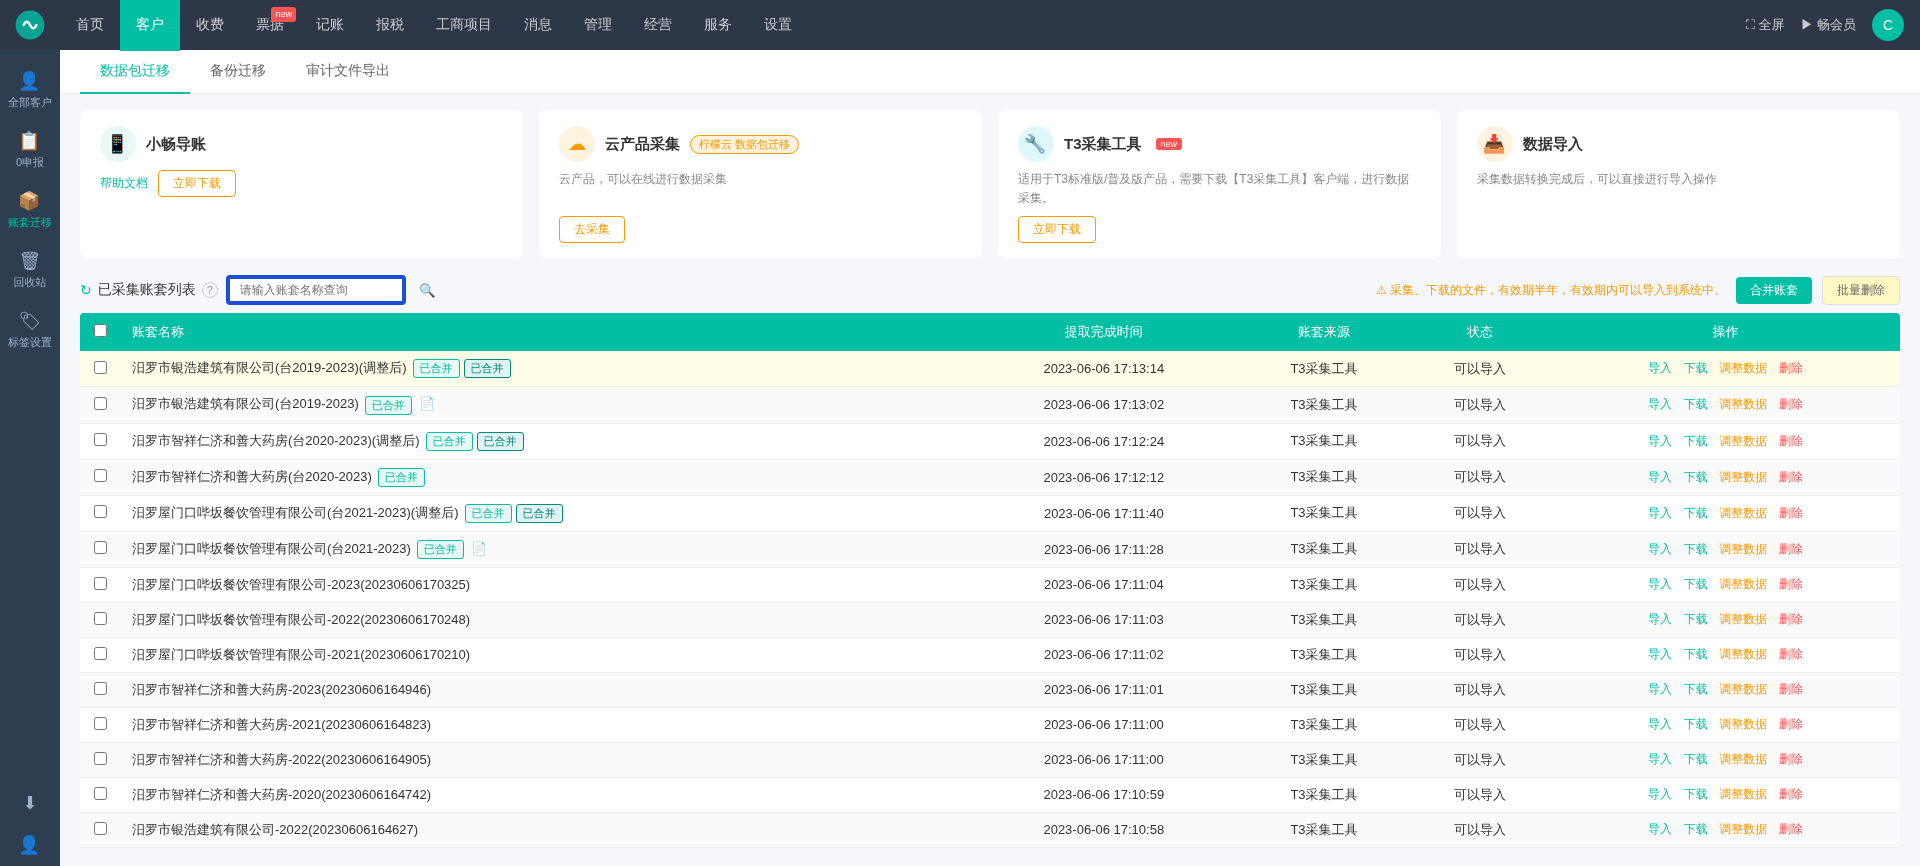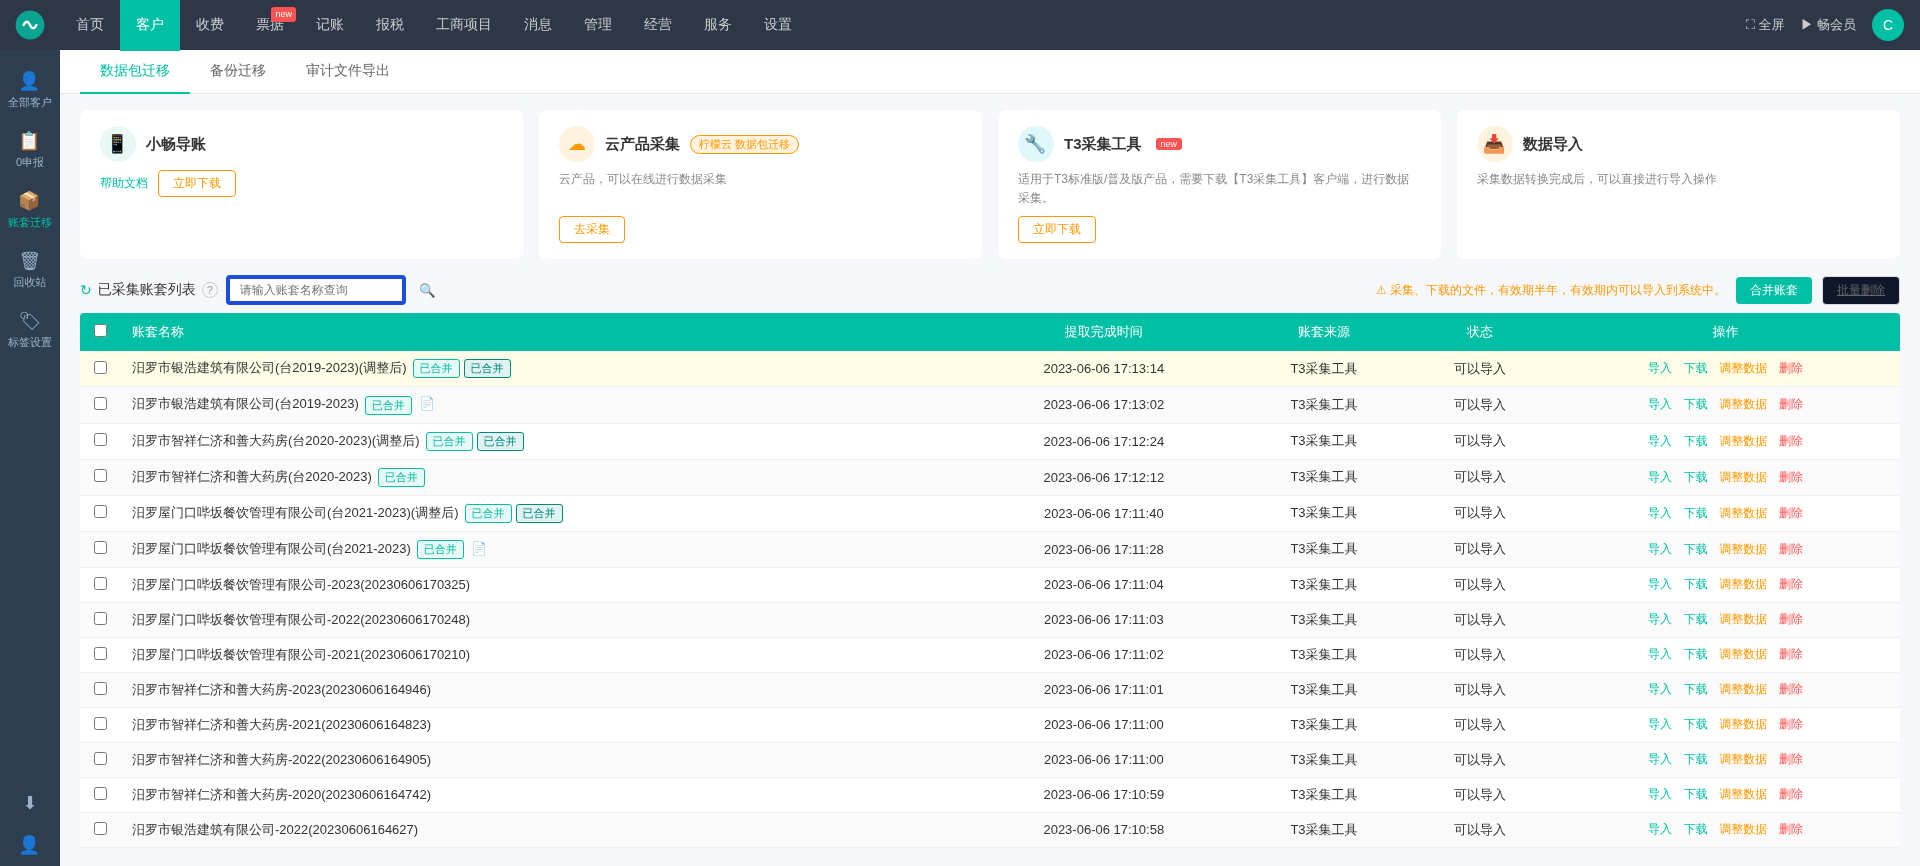--- a/index.html
+++ b/index.html
@@ -293,28 +293,27 @@
     .btn-teal {
       background: #00bfa5;
       color: #fff;
       border: none;
       padding: 5px 14px;
       border-radius: 4px;
       cursor: pointer;
       font-size: 12px;
     }
     .btn-gray {
-      background: #0f172a;
+      background: #fef9c3;
       color: #666;
       border: 1px solid #ddd;
       padding: 5px 14px;
       border-radius: 4px;
       cursor: pointer;
       font-size: 12px;
-      text-decoration: underline;
     }
 
     
     .table-container {
       flex: 1;
       overflow-y: auto;
       border-radius: 4px;
     }
     table {
       width: 100%;

